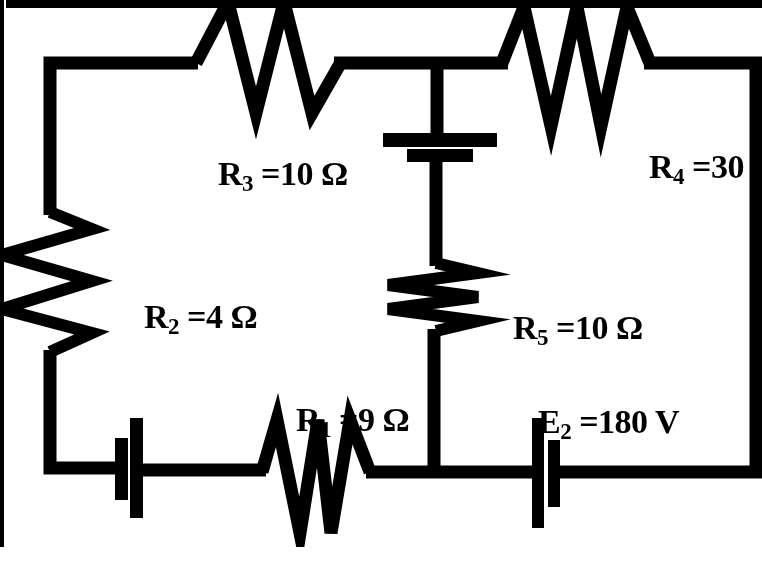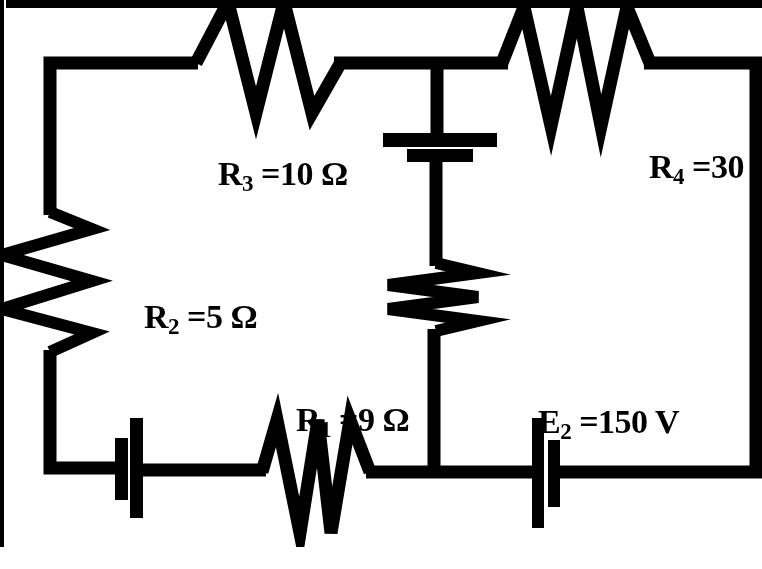--- a/index.html
+++ b/index.html
@@ -101,29 +101,32 @@
   <div class="lbl" style="left:186px; top:123px;">
     <span>R</span><span class="sub">3</span><span> =10 Ω</span>
   </div>
 
   <div class="lbl" style="left:617px; top:116px;">
     <span>R</span><span class="sub">4</span><span> =30 Ω</span>
   </div>
 
 
   <div class="lbl" style="left:112px; top:266px;">
-    <span>R</span><span class="sub">2</span><span> =5 Ω</span>
+    <span>R</span><span class="sub">2</span><span> =4 Ω</span>
   </div>
 
+  <div class="lbl" style="left:481px; top:277px;">
+    <span>R</span><span class="sub">5</span><span> =10 Ω</span>
+  </div>
 
   <div class="lbl" style="left:264px; top:369px;">
     <span>R</span><span class="sub">1</span><span> =9 Ω</span>
   </div>
 
   <div class="lbl" style="left:506px; top:371px;">
-    <span>E</span><span class="sub">2</span><span> =150 V</span>
+    <span>E</span><span class="sub">2</span><span> =180 V</span>
   </div>
 
   <div class="lbl" style="left:63px; top:522px;">
     <span>E</span><span> =30 V</span>
   </div>
 
 </div>
 
 </body></html>

